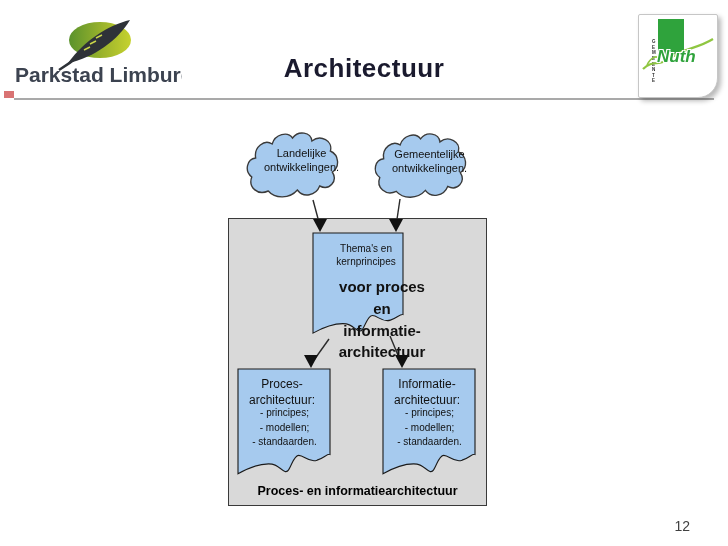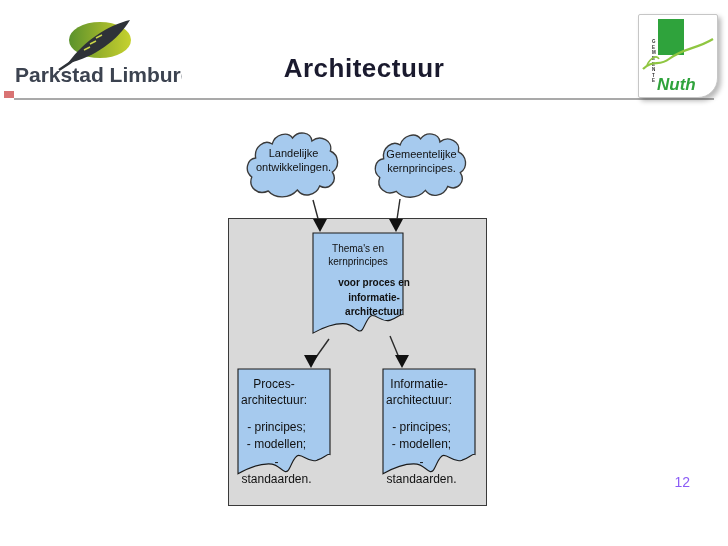--- a/index.html
+++ b/index.html
@@ -14,39 +14,39 @@
          font-size:26px;font-weight:bold;color:#1a1a2e;letter-spacing:0.5px;}
 
   
   .nuth-card{position:absolute;left:638px;top:14px;width:78px;height:82px;background:#fff;
              border:1px solid #c6c6c6;border-radius:2px 2px 20px 2px;
              box-shadow:3px 3px 5px rgba(0,0,0,0.28);}
   .nuth-green-block{position:absolute;left:19px;top:4px;width:26px;height:36px;background:var(--accent-green,#2fa33c);}
   .nuth-vtext{position:absolute;left:13px;top:24px;width:5px;font-size:4.5px;line-height:1.25;
               font-weight:bold;color:#2b2b2b;word-break:break-all;letter-spacing:0;}
   .nuth-swoosh{position:absolute;left:0;top:0;width:78px;height:82px;pointer-events:none;}
-  .nuth-name{position:absolute;left:18px;top:60px;font-size:17px;font-weight:bold;font-style:italic;
+  .nuth-name{position:absolute;left:18px;top:32px;font-size:17px;font-weight:bold;font-style:italic;
              color:var(--accent-green,#2fa33c);
              text-shadow:-1px -1px 0 #fff,1px -1px 0 #fff,-1px 1px 0 #fff,1px 1px 0 #fff;}
 
   
   .gray-box{position:absolute;left:228px;top:218px;width:259px;height:288px;
             background:var(--container-fill,#d9d9d9);border:1px solid #3a3a3a;box-sizing:border-box;}
   .overlay{position:absolute;left:0;top:0;width:728px;height:546px;pointer-events:none;}
   .overlay .clickable{pointer-events:auto;}
 
-  .dtext{position:absolute;text-align:center;color:#111;white-space:pre-line;}
+  .dtext{position:absolute;text-align:center;color:#111;white-space:pre-line;margin-left:8px;}
   .cloud-label{width:97px;font-size:11px;line-height:1.25;}
   .theme-title{left:313px;width:90px;top:242px;font-size:10px;line-height:1.3;}
-  .theme-sub{left:313px;width:90px;top:276px;font-size:10px;font-weight:bold;line-height:1.45;padding-left:16px;}
+  .theme-sub{left:313px;width:90px;top:276px;font-size:15px;font-weight:bold;line-height:1.45;padding-left:16px;}
   .doc-title{width:72px;top:377px;font-size:12px;line-height:1.3;}
-  .doc-items{width:77px;top:419px;font-size:12px;line-height:1.45;}
+  .doc-items{width:77px;top:406px;font-size:10px;line-height:1.45;}
   .container-label{position:absolute;left:228px;top:484px;width:259px;text-align:center;
                    font-size:12.5px;font-weight:bold;color:#000;}
-  .page-number{position:absolute;left:640px;top:474px;width:50px;text-align:right;font-size:14px;color:#8b5cf6;}
+  .page-number{position:absolute;left:640px;top:518px;width:50px;text-align:right;font-size:14px;color:#404040;}
 </style>
 </head>
 <body>
 
 <div class="slide">
 
   <svg class="logo-left" viewBox="0 0 170 78">
     <defs>
       <linearGradient id="lg" x1="0" y1="0" x2="1" y2="0">
         <stop offset="0" stop-color="#5a922c"></stop>
@@ -106,35 +106,36 @@
       <path d="M0,0 H100 V88 C97,87 93,92 86,94 C77,97 72,89 66,89 C61,89 59,98 55,104 C51,110 45,99 37,98 C27,97 13,101 0,108 Z" style="fill:var(--shape-fill,#a6caee)" stroke="#1a1a1a" stroke-width="1.2"></path>
     </g>
     <g class="clickable" transform="translate(383,369) scale(0.92,0.97)">
       <path d="M0,0 H100 V88 C97,87 93,92 86,94 C77,97 72,89 66,89 C61,89 59,98 55,104 C51,110 45,99 37,98 C27,97 13,101 0,108 Z" style="fill:var(--shape-fill,#a6caee)" stroke="#1a1a1a" stroke-width="1.2"></path>
     </g>
   </svg>
 
   <div class="dtext cloud-label" style="left:245px;top:147px;">Landelijke
 ontwikkelingen.</div>
   <div class="dtext cloud-label" style="left:373px;top:148px;">Gemeentelijke
-kernprincipes.</div>
+ontwikkelingen.</div>
 
   <div class="dtext theme-title">Thema's en
 kernprincipes</div>
   <div class="dtext theme-sub">voor proces en
 informatie-
 architectuur</div>
 
   <div class="dtext doc-title" style="left:238px;">Proces-
 architectuur:</div>
   <div class="dtext doc-items" style="left:238px;">- principes;
 - modellen;
 - standaarden.</div>
 
   <div class="dtext doc-title" style="left:383px;">Informatie-
 architectuur:</div>
   <div class="dtext doc-items" style="left:383px;">- principes;
 - modellen;
 - standaarden.</div>
 
+  <div class="container-label">Proces- en informatiearchitectuur</div>
 
   <div class="page-number">12</div>
 </div>
 
 </body></html>

